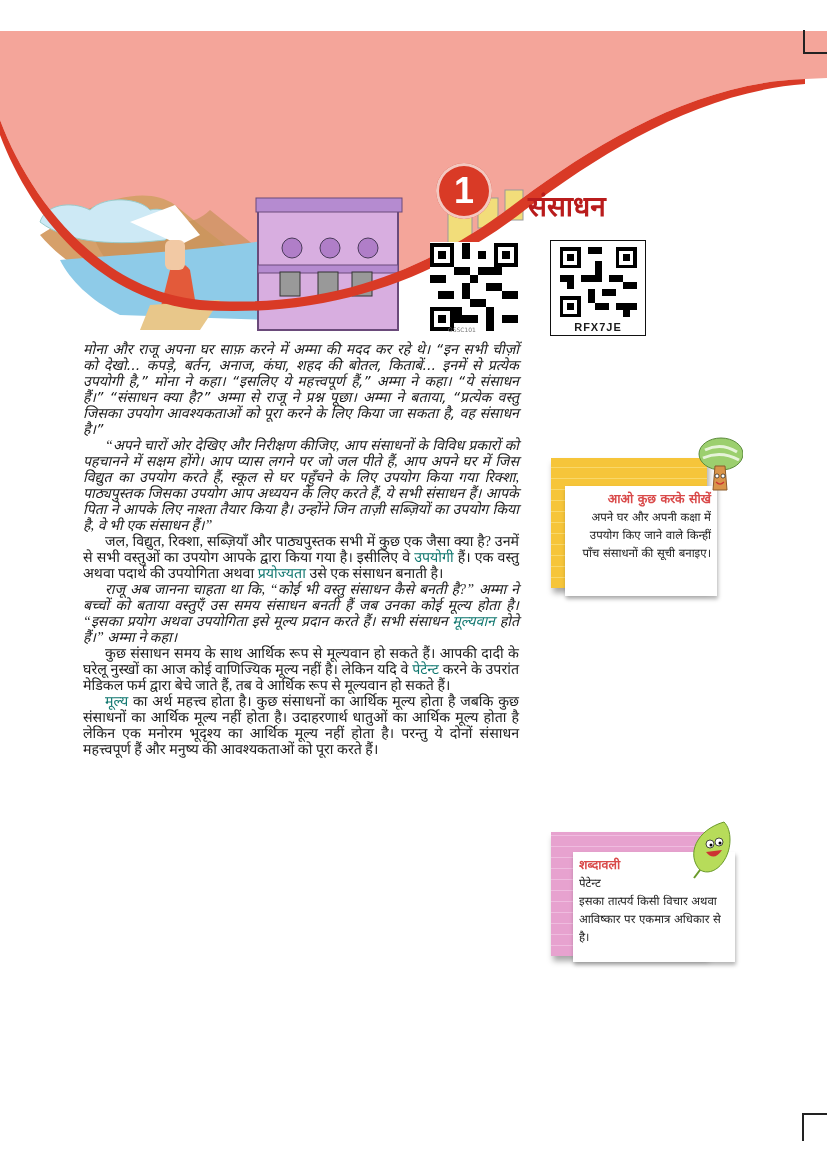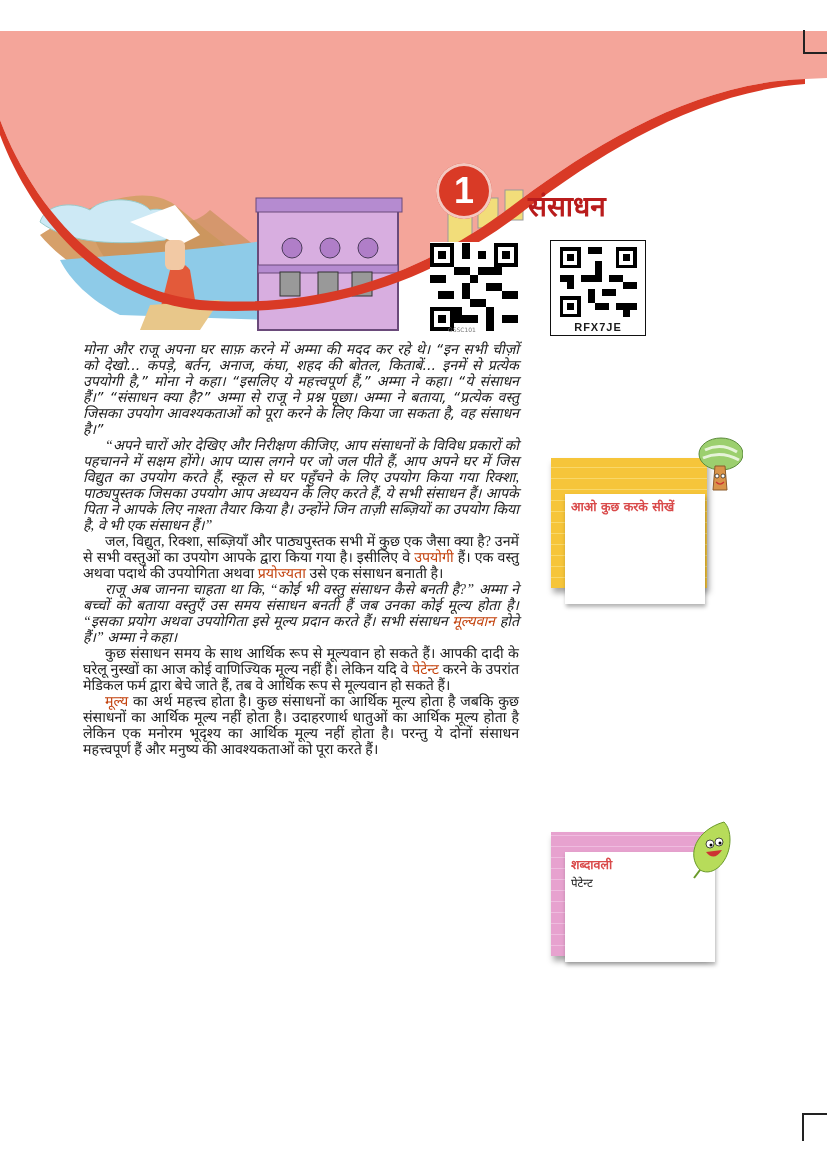--- a/index.html
+++ b/index.html
@@ -12,26 +12,26 @@
   .chapter-title { position:absolute; left:528px; top:186px; font:bold 28px "DejaVu Sans", sans-serif; color:#b91c1c; }
   .qr { position:absolute; background:#fff;margin-top:8px; }
   .qr1 { left:430px; top:234px; width:88px; height:90px; }
   .qr2 { left:550px; top:232px; width:96px; height:96px; border:1.5px solid #111; box-sizing:border-box; }
   .qr-code { position:absolute; left:0; bottom:2px; width:100%; text-align:center; font:bold 11px "Liberation Sans", sans-serif; letter-spacing:1px; }
   .qr-cap { position:absolute; left:448px; top:326px; font-size:6px; color:#777; }
   .body-text { position:absolute; left:83px; top:341px; width:436px; font-size:14.2px; line-height:16px; text-align:justify; }
   .body-text p { margin:0; }
   .body-text .it { font-style:italic; }
   .indent { text-indent:22px;font-family:Liberation Serif, serif; }
-  .kw { color:#c2410c; }
+  .kw { color:#0f766e; }
   .side-box { position:absolute; box-shadow:2px 5px 6px rgba(0,0,0,0.35); }
   .activity { left:551px; top:458px; width:156px; height:130px; background:repeating-linear-gradient(0deg,#f6c53a 0 10px,#f9d86a 10px 11px); }
-  .activity-inner { position:absolute; left:14px; top:36px; width:140px; height:110px; background:#fff; padding:4px 6px; box-sizing:border-box; box-shadow:1px 3px 4px rgba(0,0,0,0.3); }
+  .activity-inner { position:absolute; left:14px; top:28px; width:152px; height:110px; background:#fff; padding:4px 6px; box-sizing:border-box; box-shadow:1px 3px 4px rgba(0,0,0,0.3);text-align:right; }
   .glossary { left:551px; top:832px; width:156px; height:124px; background:repeating-linear-gradient(0deg,#e7a2cf 0 10px,#efbcdf 10px 11px); }
-  .glossary-inner { position:absolute; left:14px; top:20px; width:150px; height:110px; background:#fff; padding:4px 6px; box-sizing:border-box; box-shadow:1px 3px 4px rgba(0,0,0,0.3); }
+  .glossary-inner { position:absolute; left:22px; top:20px; width:162px; height:110px; background:#fff; padding:4px 6px; box-sizing:border-box; box-shadow:1px 3px 4px rgba(0,0,0,0.3); }
   .box-title { color:#d94a4a; font-weight:bold; font-size:12.5px; line-height:18px; }
   .box-text { font-size:11.5px; line-height:18px; color:#222; }
   .tree { position:absolute; left:695px; top:436px; width:48px; height:58px; }
   .leaf { position:absolute; left:686px; top:820px; width:46px; height:60px; }
 </style>
 </head>
 <body>
 
 <svg class="banner" viewBox="0 0 827 340">
   <path d="M0,31 L827,31 L827,78 L805,79 C700,82 600,140 520,200 C430,270 330,310 200,300 C100,290 30,200 0,120 Z" fill="#f4a59a"></path>
@@ -129,35 +129,37 @@
   <p class="it indent">“अपने चारों ओर देखिए और निरीक्षण कीजिए, आप संसाधनों के विविध प्रकारों को पहचानने में सक्षम होंगे। आप प्यास लगने पर जो जल पीते हैं, आप अपने घर में जिस विद्युत का उपयोग करते हैं, स्कूल से घर पहुँचने के लिए उपयोग किया गया रिक्शा, पाठ्यपुस्तक जिसका उपयोग आप अध्ययन के लिए करते हैं, ये सभी संसाधन हैं। आपके पिता ने आपके लिए नाश्ता तैयार किया है। उन्होंने जिन ताज़ी सब्ज़ियों का उपयोग किया है, वे भी एक संसाधन हैं।”</p>
   <p class="indent"><span>जल, विद्युत, रिक्शा, सब्ज़ियाँ और पाठ्यपुस्तक सभी में कुछ एक जैसा क्या है? उनमें से सभी वस्तुओं का उपयोग आपके द्वारा किया गया है। इसीलिए वे </span><span class="kw">उपयोगी</span><span> हैं। एक वस्तु अथवा पदार्थ की उपयोगिता अथवा </span><span class="kw">प्रयोज्यता</span><span> उसे एक संसाधन बनाती है।</span></p>
   <p class="it indent"><span>राजू अब जानना चाहता था कि, “कोई भी वस्तु संसाधन कैसे बनती है?” अम्मा ने बच्चों को बताया वस्तुएँ उस समय संसाधन बनती हैं जब उनका कोई मूल्य होता है। “इसका प्रयोग अथवा उपयोगिता इसे मूल्य प्रदान करते हैं। सभी संसाधन </span><span class="kw">मूल्यवान</span><span> होते हैं।” अम्मा ने कहा।</span></p>
   <p class="indent"><span>कुछ संसाधन समय के साथ आर्थिक रूप से मूल्यवान हो सकते हैं। आपकी दादी के घरेलू नुस्खों का आज कोई वाणिज्यिक मूल्य नहीं है। लेकिन यदि वे </span><span class="kw">पेटेन्ट</span><span> करने के उपरांत मेडिकल फर्म द्वारा बेचे जाते हैं, तब वे आर्थिक रूप से मूल्यवान हो सकते हैं।</span></p>
   <p class="indent"><span class="kw">मूल्य</span><span> का अर्थ महत्त्व होता है। कुछ संसाधनों का आर्थिक मूल्य होता है जबकि कुछ संसाधनों का आर्थिक मूल्य नहीं होता है। उदाहरणार्थ धातुओं का आर्थिक मूल्य होता है लेकिन एक मनोरम भूदृश्य का आर्थिक मूल्य नहीं होता है। परन्तु ये दोनों संसाधन महत्त्वपूर्ण हैं और मनुष्य की आवश्यकताओं को पूरा करते हैं।</span></p>
 </div>
 
 <div class="side-box activity">
   <div class="activity-inner">
     <div class="box-title">आओ कुछ करके सीखें</div>
+    <div class="box-text">अपने घर और अपनी कक्षा में उपयोग किए जाने वाले किन्हीं पाँच संसाधनों की सूची बनाइए।</div>
   </div>
 </div>
 <svg class="tree" viewBox="0 0 48 58">
   <ellipse cx="26" cy="18" rx="22" ry="16" fill="#9ccf6e" stroke="#5a8a3a"></ellipse>
   <path d="M10,14 Q26,6 42,16 M8,22 Q26,14 44,24" stroke="#e6f3d8" stroke-width="3" fill="none"></path>
   <path d="M20,30 L18,54 L32,54 L30,30 Z" fill="#d9944a" stroke="#8a5a2a"></path>
   <circle cx="22" cy="40" r="2" fill="#fff" stroke="#000" stroke-width="0.6"></circle>
     <circle cx="28" cy="40" r="2" fill="#fff" stroke="#000" stroke-width="0.6"></circle>
   <path d="M21,46 Q25,50 29,46" stroke="#c33" fill="none" stroke-width="1.2"></path>
 </svg>
 
 <div class="side-box glossary">
   <div class="glossary-inner">
     <div class="box-title">शब्दावली</div>
     <div class="box-text">पेटेन्ट</div>
+    <div class="box-text">इसका तात्पर्य किसी विचार अथवा आविष्कार पर एकमात्र अधिकार से है।</div>
   </div>
 </div>
 <svg class="leaf" viewBox="0 0 46 60">
   <path d="M38,2 C10,10 0,35 14,50 C28,58 44,40 44,20 C44,12 42,6 38,2 Z" fill="#b7dc5a" stroke="#6a9a2a"></path>
   <path d="M14,50 L8,58" stroke="#6a9a2a" stroke-width="2"></path>
   <circle cx="24" cy="24" r="4" fill="#fff" stroke="#000" stroke-width="0.7"></circle>
     <circle cx="33" cy="22" r="4" fill="#fff" stroke="#000" stroke-width="0.7"></circle>
   <circle cx="25" cy="25" r="1.5"></circle>
     <circle cx="34" cy="23" r="1.5"></circle>
   <path d="M20,32 Q28,42 36,30 Z" fill="#c33"></path>

